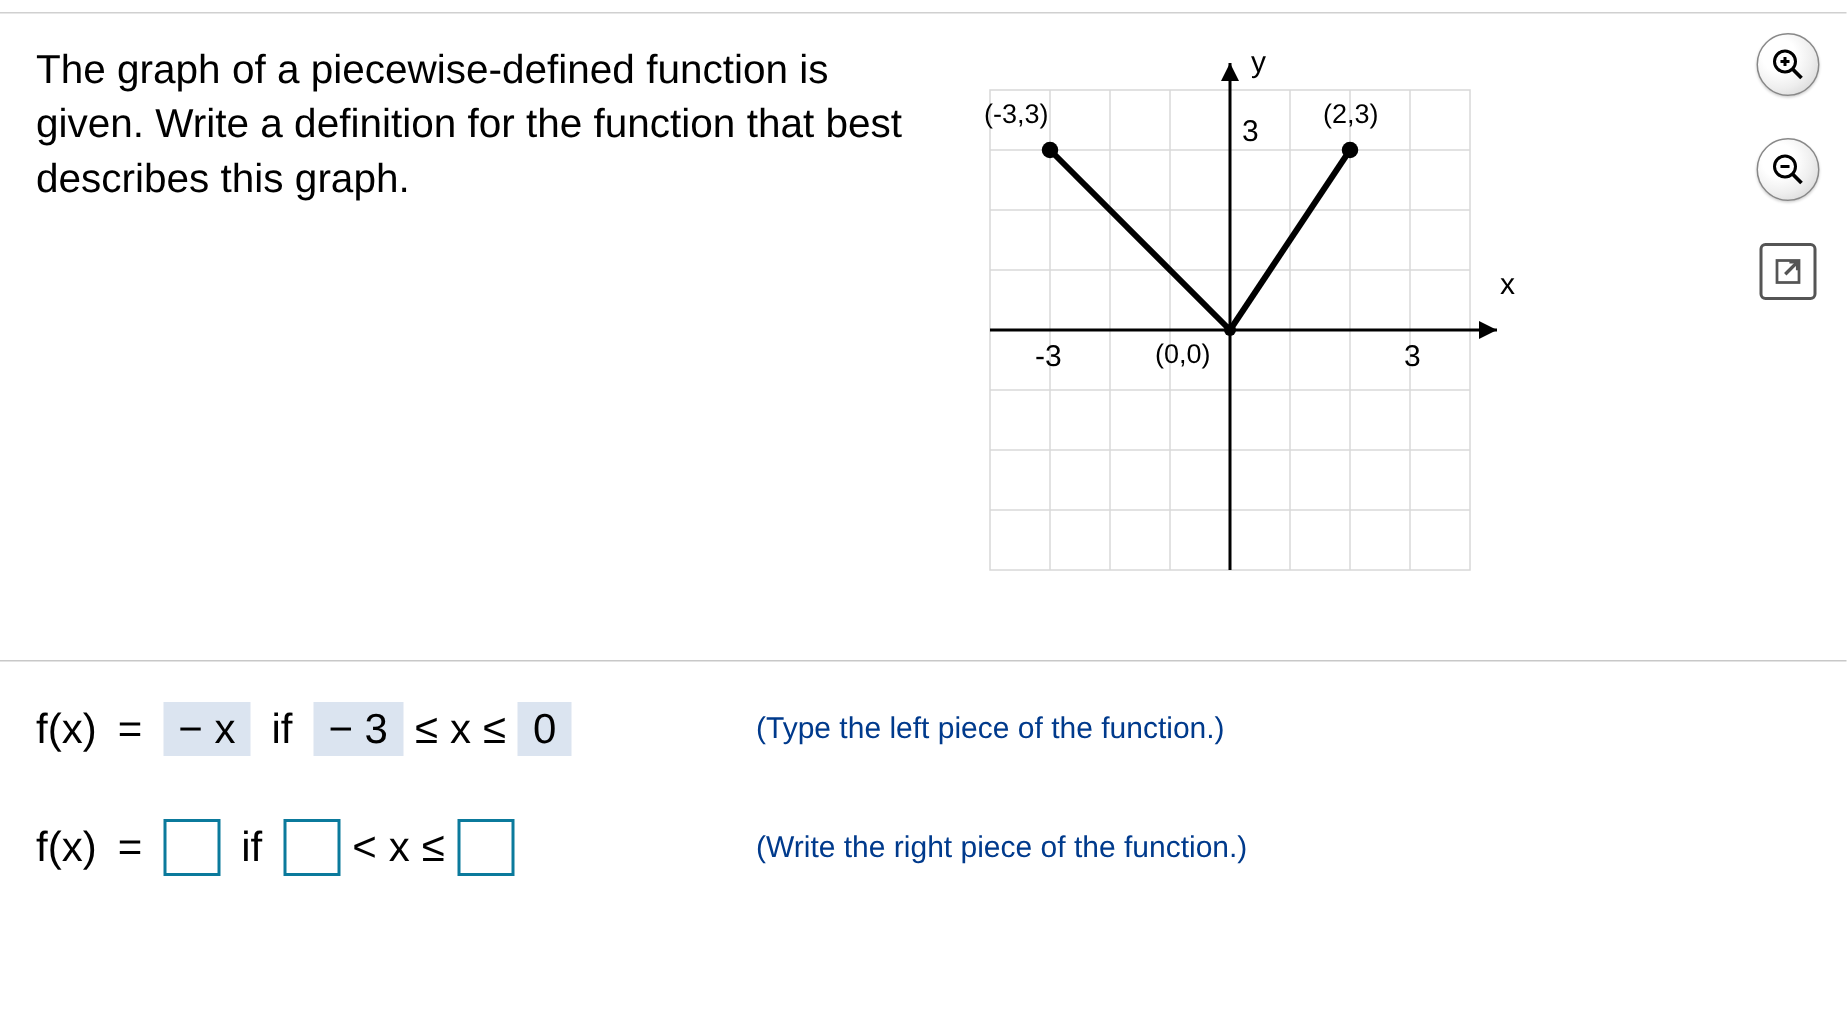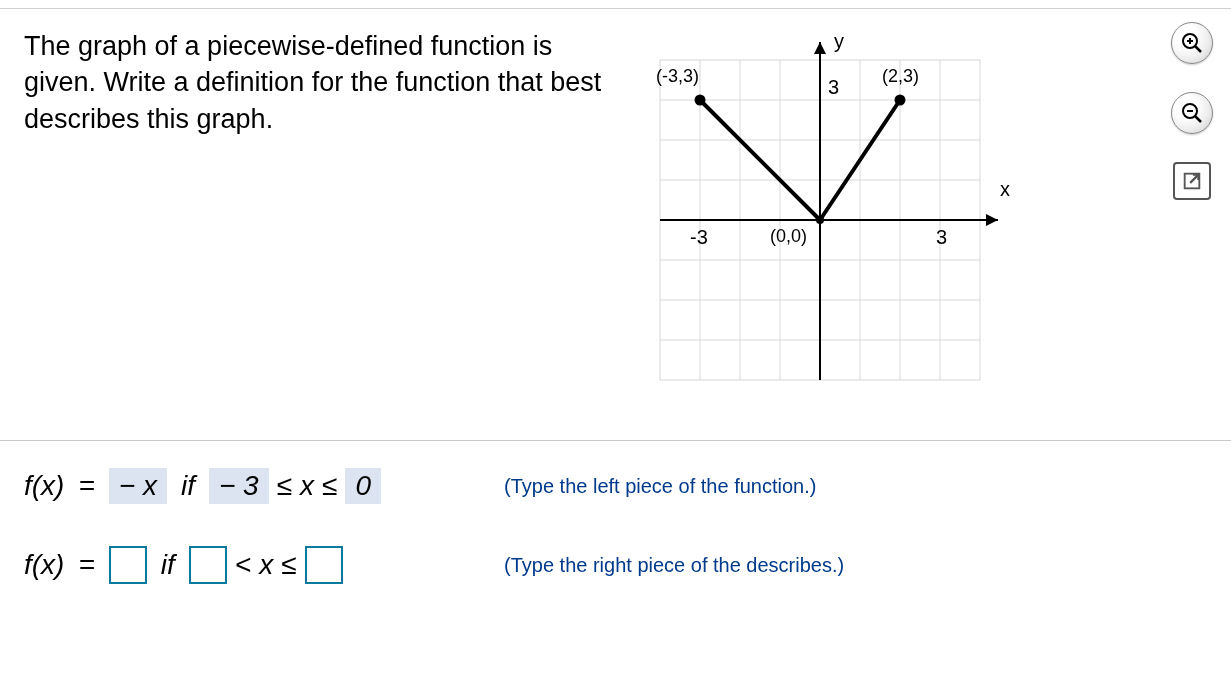--- a/index.html
+++ b/index.html
@@ -91,21 +91,20 @@
   .eq-row {
     display: flex;
     align-items: center;
     margin-bottom: 42px;
     font-size: 28px;
   }
   .lhs {
     display: flex;
     align-items: center;
     min-width: 480px;
-    font-style: italic;
   }
   .hint {
     font-size: 20px;
     color: #003a8c;
   }
   .filled {
     background: #dbe4f0;
     padding: 2px 10px;
     margin: 0 6px;
     display: inline-block;
@@ -253,18 +252,18 @@
         <span class="math-text fn">f(x)</span>
         <span class="math-text sep">=</span>
         <span class="blank-box"></span>
         <span class="math-text sep">if</span>
         <span class="blank-box"></span>
         <span class="math-text ineq">&lt;</span>
         <span class="math-text ineq" style="margin:0 6px;">x</span>
         <span class="math-text ineq">≤</span>
         <span class="blank-box"></span>
       </div>
-      <div class="hint">(Type the right piece of the describes.)</div>
+      <div class="hint">(Write the right piece of the function.)</div>
     </div>
 
   </div>
 
 </div>
 
 </body></html>

